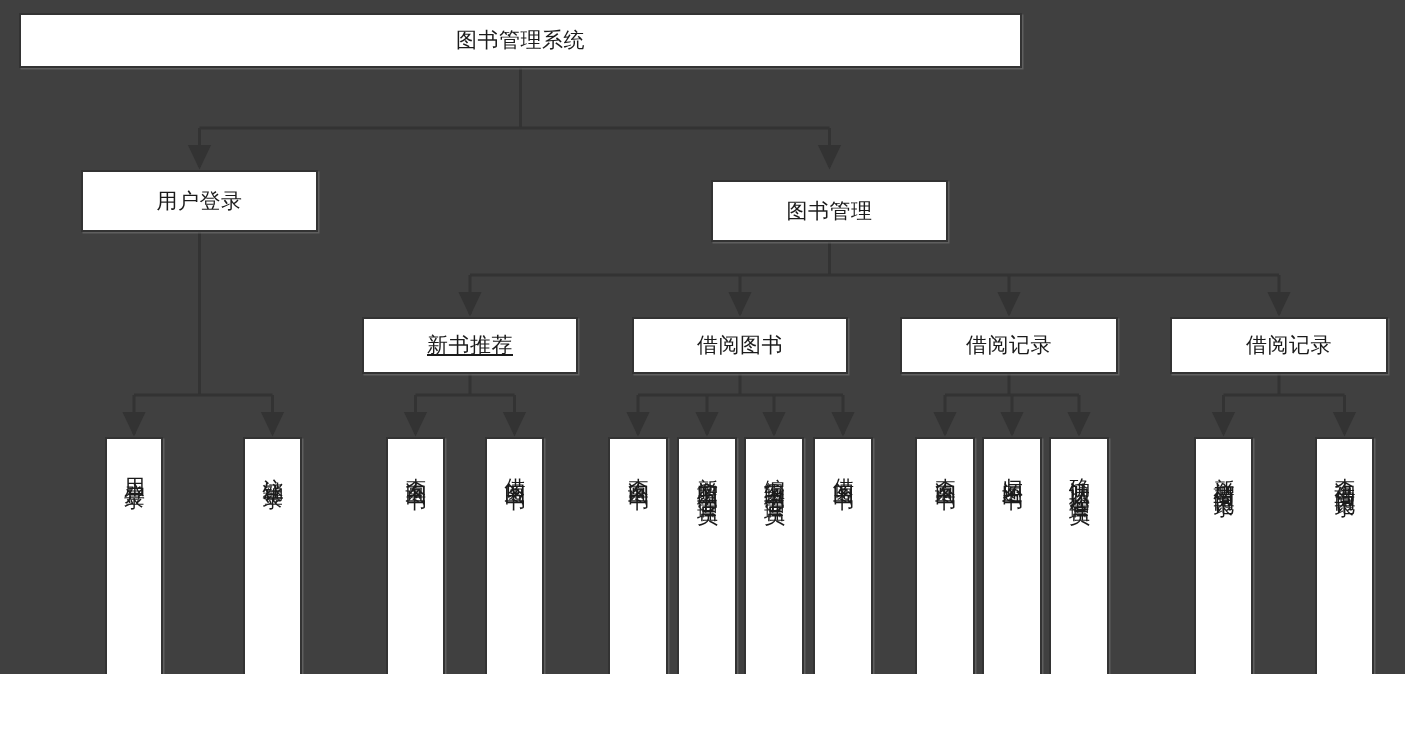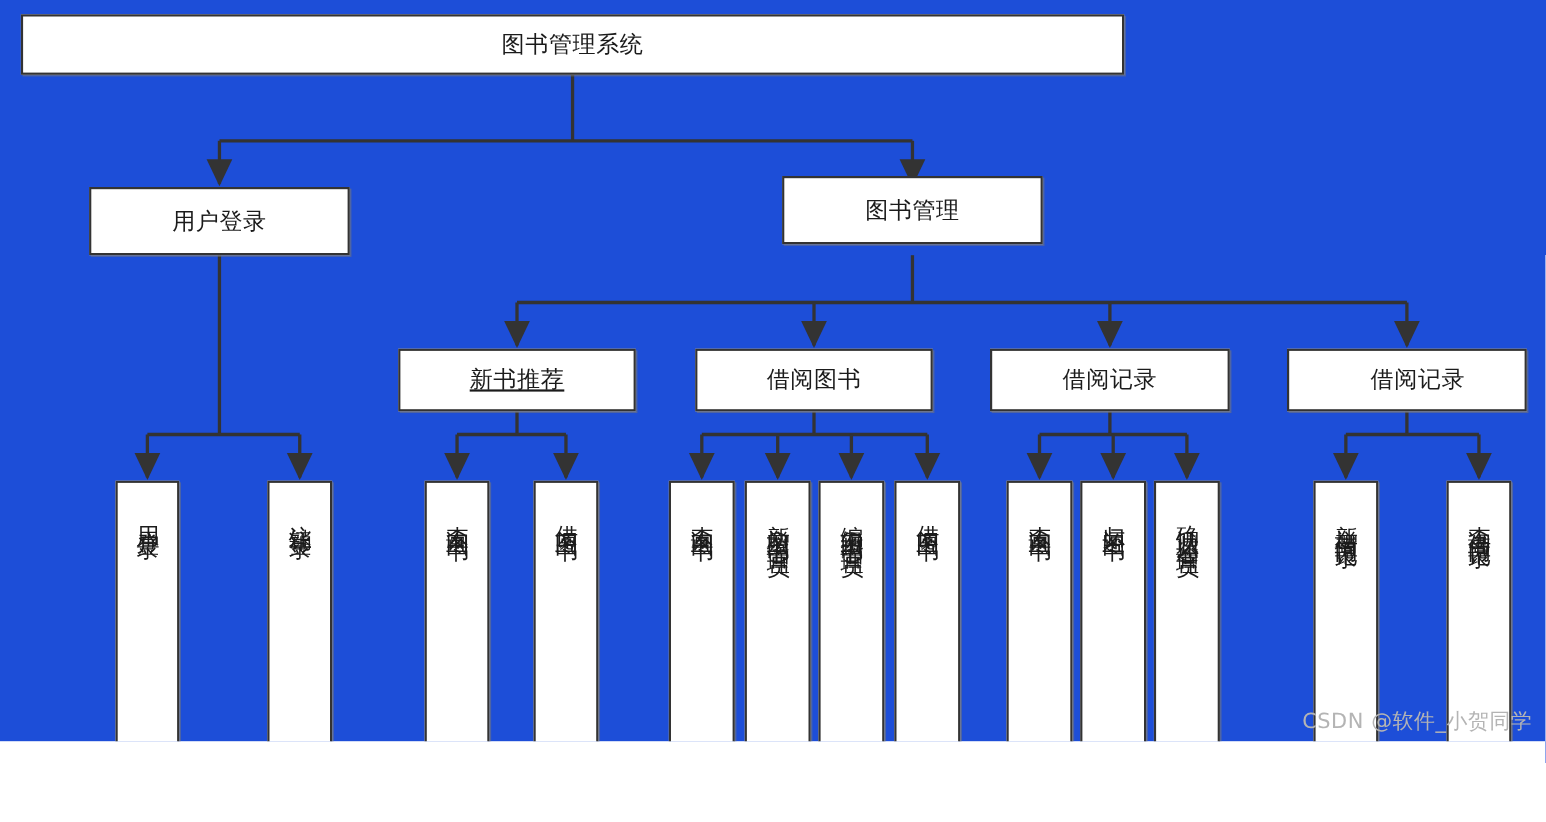--- a/index.html
+++ b/index.html
@@ -7,21 +7,21 @@
     padding: 0;
     background: #ffffff;
   }
   body {
     font-family: "DejaVu Sans", "Liberation Sans", sans-serif;
   }
   #canvas {
     position: relative;
     width: 1405px;
     height: 674px;
-    background: #1d4ed8;
+    background: #404040;
     overflow: hidden;
   }
   #edges {
     position: absolute;
     left: 0;
     top: 0;
     width: 1405px;
     height: 747px;
   }
   .node {
@@ -114,21 +114,21 @@
       </g>
   </svg>
 
   <div id="nodes">
       <div class="node horiz" style="left: 19px; top: 13px; width: 1003px; height: 55px;">
         <span class="label">图书管理系统</span>
       </div>
       <div class="node horiz" style="left: 81px; top: 170px; width: 237px; height: 62px;">
         <span class="label">用户登录</span>
       </div>
-      <div class="node horiz" style="left: 711px; top: 160px; width: 237px; height: 62px;">
+      <div class="node horiz" style="left: 711px; top: 180px; width: 237px; height: 62px;">
         <span class="label">图书管理</span>
       </div>
       <div class="node horiz" style="left: 362px; top: 317px; width: 216px; height: 57px; text-decoration: underline;">
         <span class="label">新书推荐</span>
       </div>
       <div class="node horiz" style="left: 632px; top: 317px; width: 216px; height: 57px;">
         <span class="label">借阅图书</span>
       </div>
       <div class="node horiz" style="left: 900px; top: 317px; width: 218px; height: 57px;">
         <span class="label">借阅记录</span>
@@ -170,14 +170,13 @@
         <span class="label">确认归还（管理员）</span>
       </div>
       <div class="node vert" style="left: 1194px; top: 437px; width: 59px; height: 298px;">
         <span class="label">新增借阅记录</span>
       </div>
       <div class="node vert" style="left: 1315px; top: 437px; width: 59px; height: 298px;">
         <span class="label">查询借阅记录</span>
       </div>
     </div>
 
-  <div id="watermark">CSDN @软件_小贺同学</div>
 </div>
 
 </body></html>

